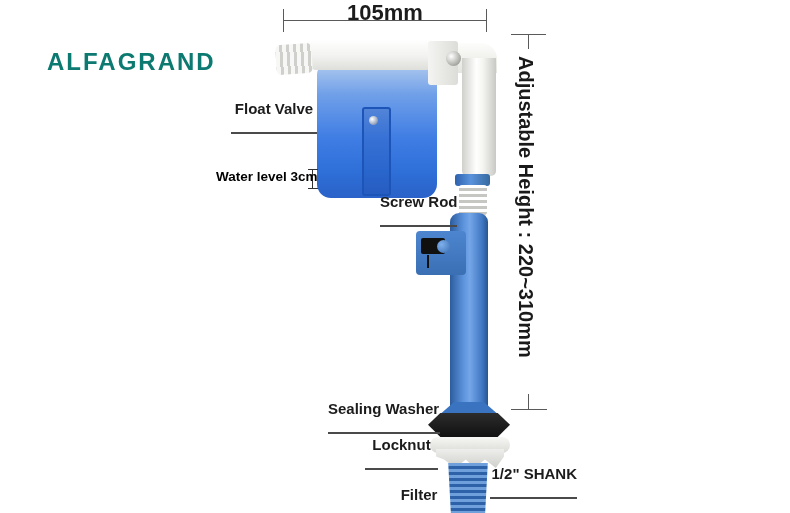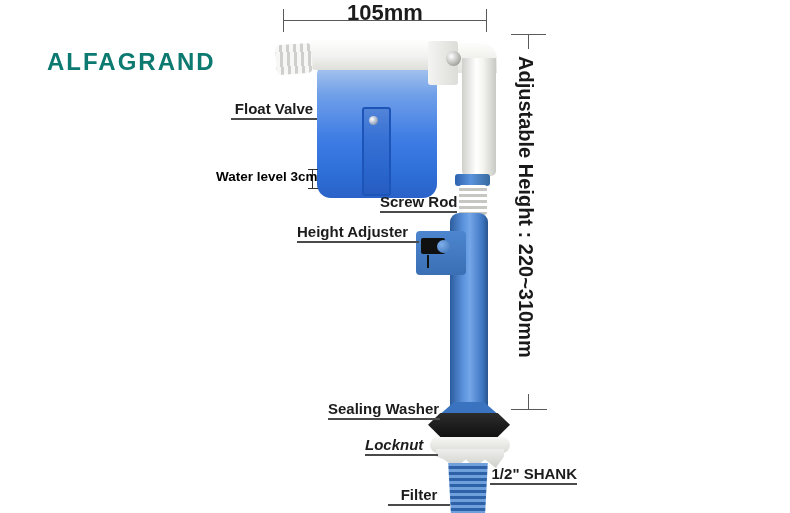--- a/index.html
+++ b/index.html
@@ -7,33 +7,33 @@
     position:relative;width:790px;height:513px;background:#ffffff;
     font-family:"Liberation Sans",sans-serif;overflow:hidden;
   }
   
   .brand{
     position:absolute;left:47px;top:48px;font-size:24px;font-weight:bold;
     letter-spacing:2px;color:#0c7a70;
   }
   .lbl{
     position:absolute;font-size:15px;font-weight:bold;color:#1c1c1c;
-    border-bottom:2px solid #4a4a4a;padding-bottom:0;line-height:1.1;
+    border-bottom:2px solid #4a4a4a;padding-bottom:14px;line-height:1.1;
     white-space:nowrap;
   }
   .lbl-plain{
     position:absolute;font-size:13.5px;font-weight:bold;color:#000000;
     line-height:1.1;white-space:nowrap;
   }
   #lbl-float-valve{left:231px;top:101px;width:86px;text-align:center;}
   #lbl-water-level{left:216px;top:170px;}
   #lbl-screw-rod{left:380px;top:194px;width:77px;text-align:right;}
   #lbl-height-adjuster{left:297px;top:224px;width:122px;text-align:left;}
   #lbl-sealing-washer{left:328px;top:401px;width:112px;text-align:left;}
-  #lbl-locknut{left:365px;top:437px;width:73px;text-align:left;font-style:italic;}
+  #lbl-locknut{left:365px;top:437px;width:73px;text-align:center;}
   #lbl-shank{left:490px;top:466px;width:87px;text-align:right;}
   #lbl-filter{left:388px;top:487px;width:62px;text-align:center;}
 
   
   .dimline{position:absolute;border-top:1.5px solid #5a5a5a;}
   .dimtickv{position:absolute;border-left:1.5px solid #5a5a5a;}
   #dim-top-text{
     position:absolute;left:283px;top:0px;width:204px;text-align:center;
     font-size:22px;font-weight:bold;color:#1c1c1c;
   }
@@ -197,19 +197,18 @@
   <div class="dimtickv" id="dim-right-bot-v"></div>
   <div class="dimline" id="dim-right-bot-h"></div>
 
   <div class="dimtickv" id="wl-line"></div>
   <div class="dimline" id="wl-cap-t"></div>
   <div class="dimline" id="wl-cap-b"></div>
 
   <div class="lbl" id="lbl-float-valve">Float Valve</div>
   <div class="lbl-plain" id="lbl-water-level">Water level 3cm</div>
   <div class="lbl" id="lbl-screw-rod">Screw Rod</div>
-  <div class="lbl" id="lbl-height-adjuster">Height Adjuster</div>
   <div class="lbl" id="lbl-sealing-washer">Sealing Washer</div>
   <div class="lbl" id="lbl-locknut">Locknut</div>
   <div class="lbl" id="lbl-shank">1/2" SHANK</div>
   <div class="lbl" id="lbl-filter">Filter</div>
 
 </div>
 
 </body></html>

